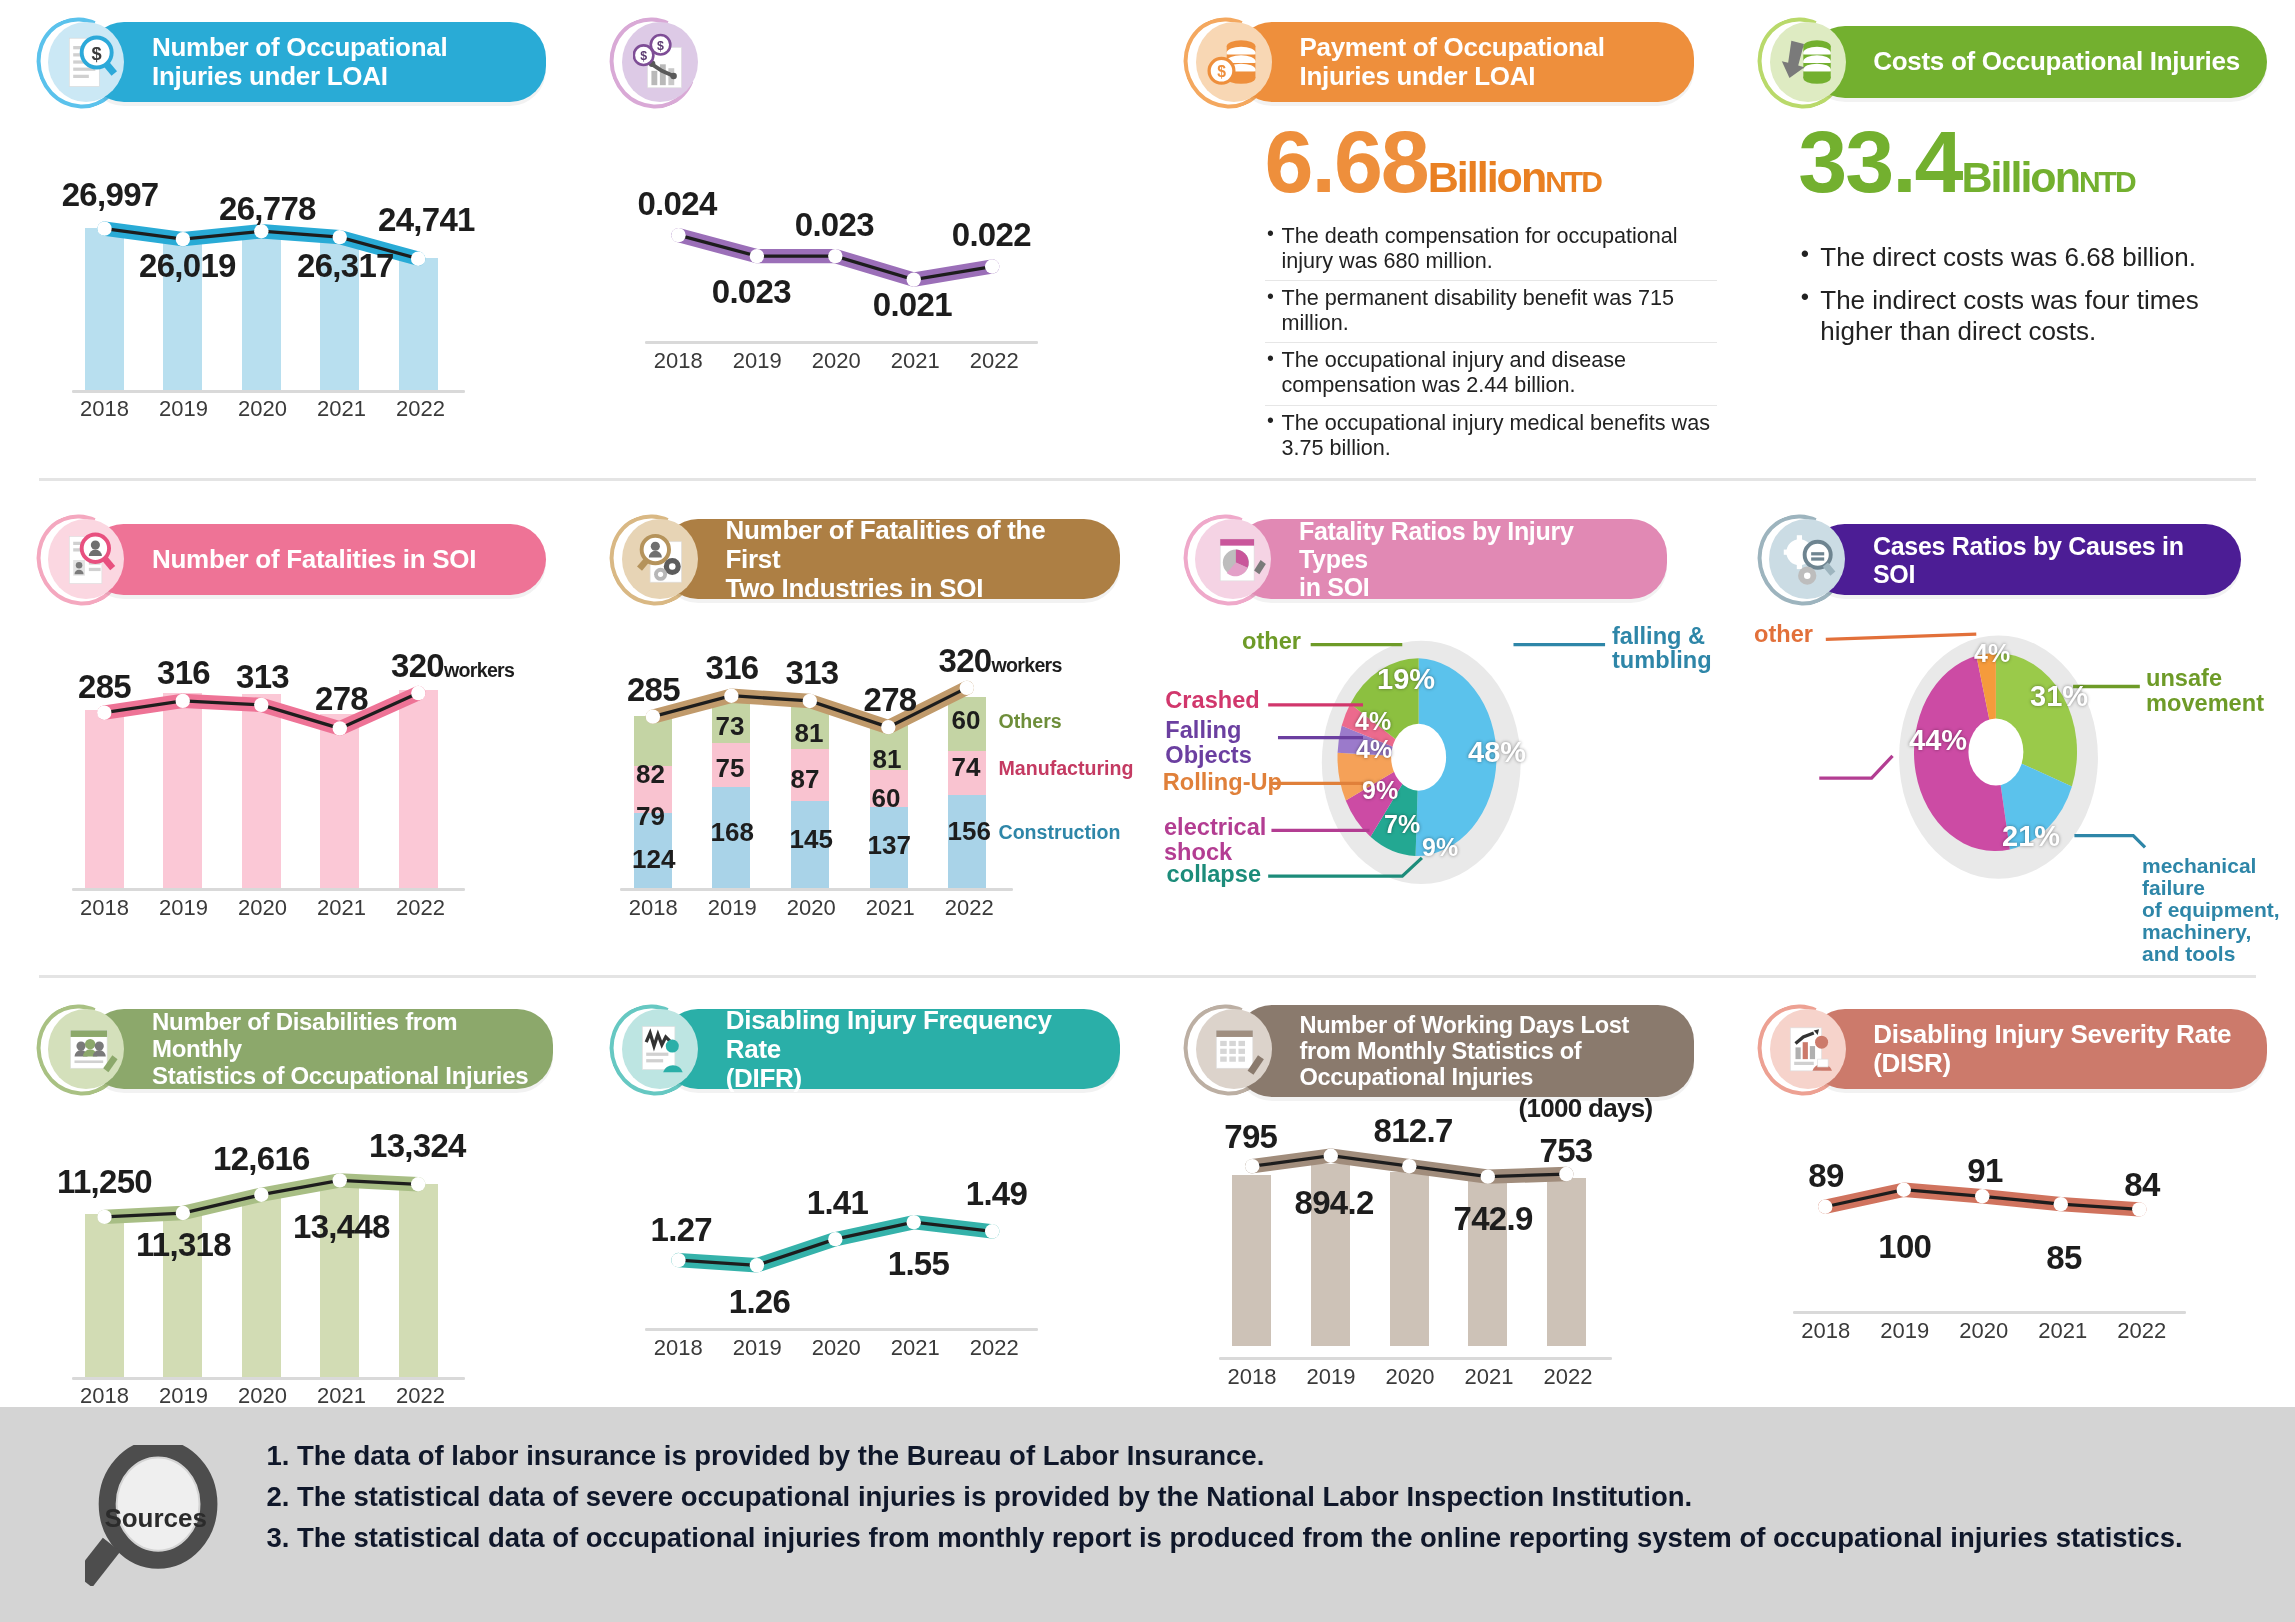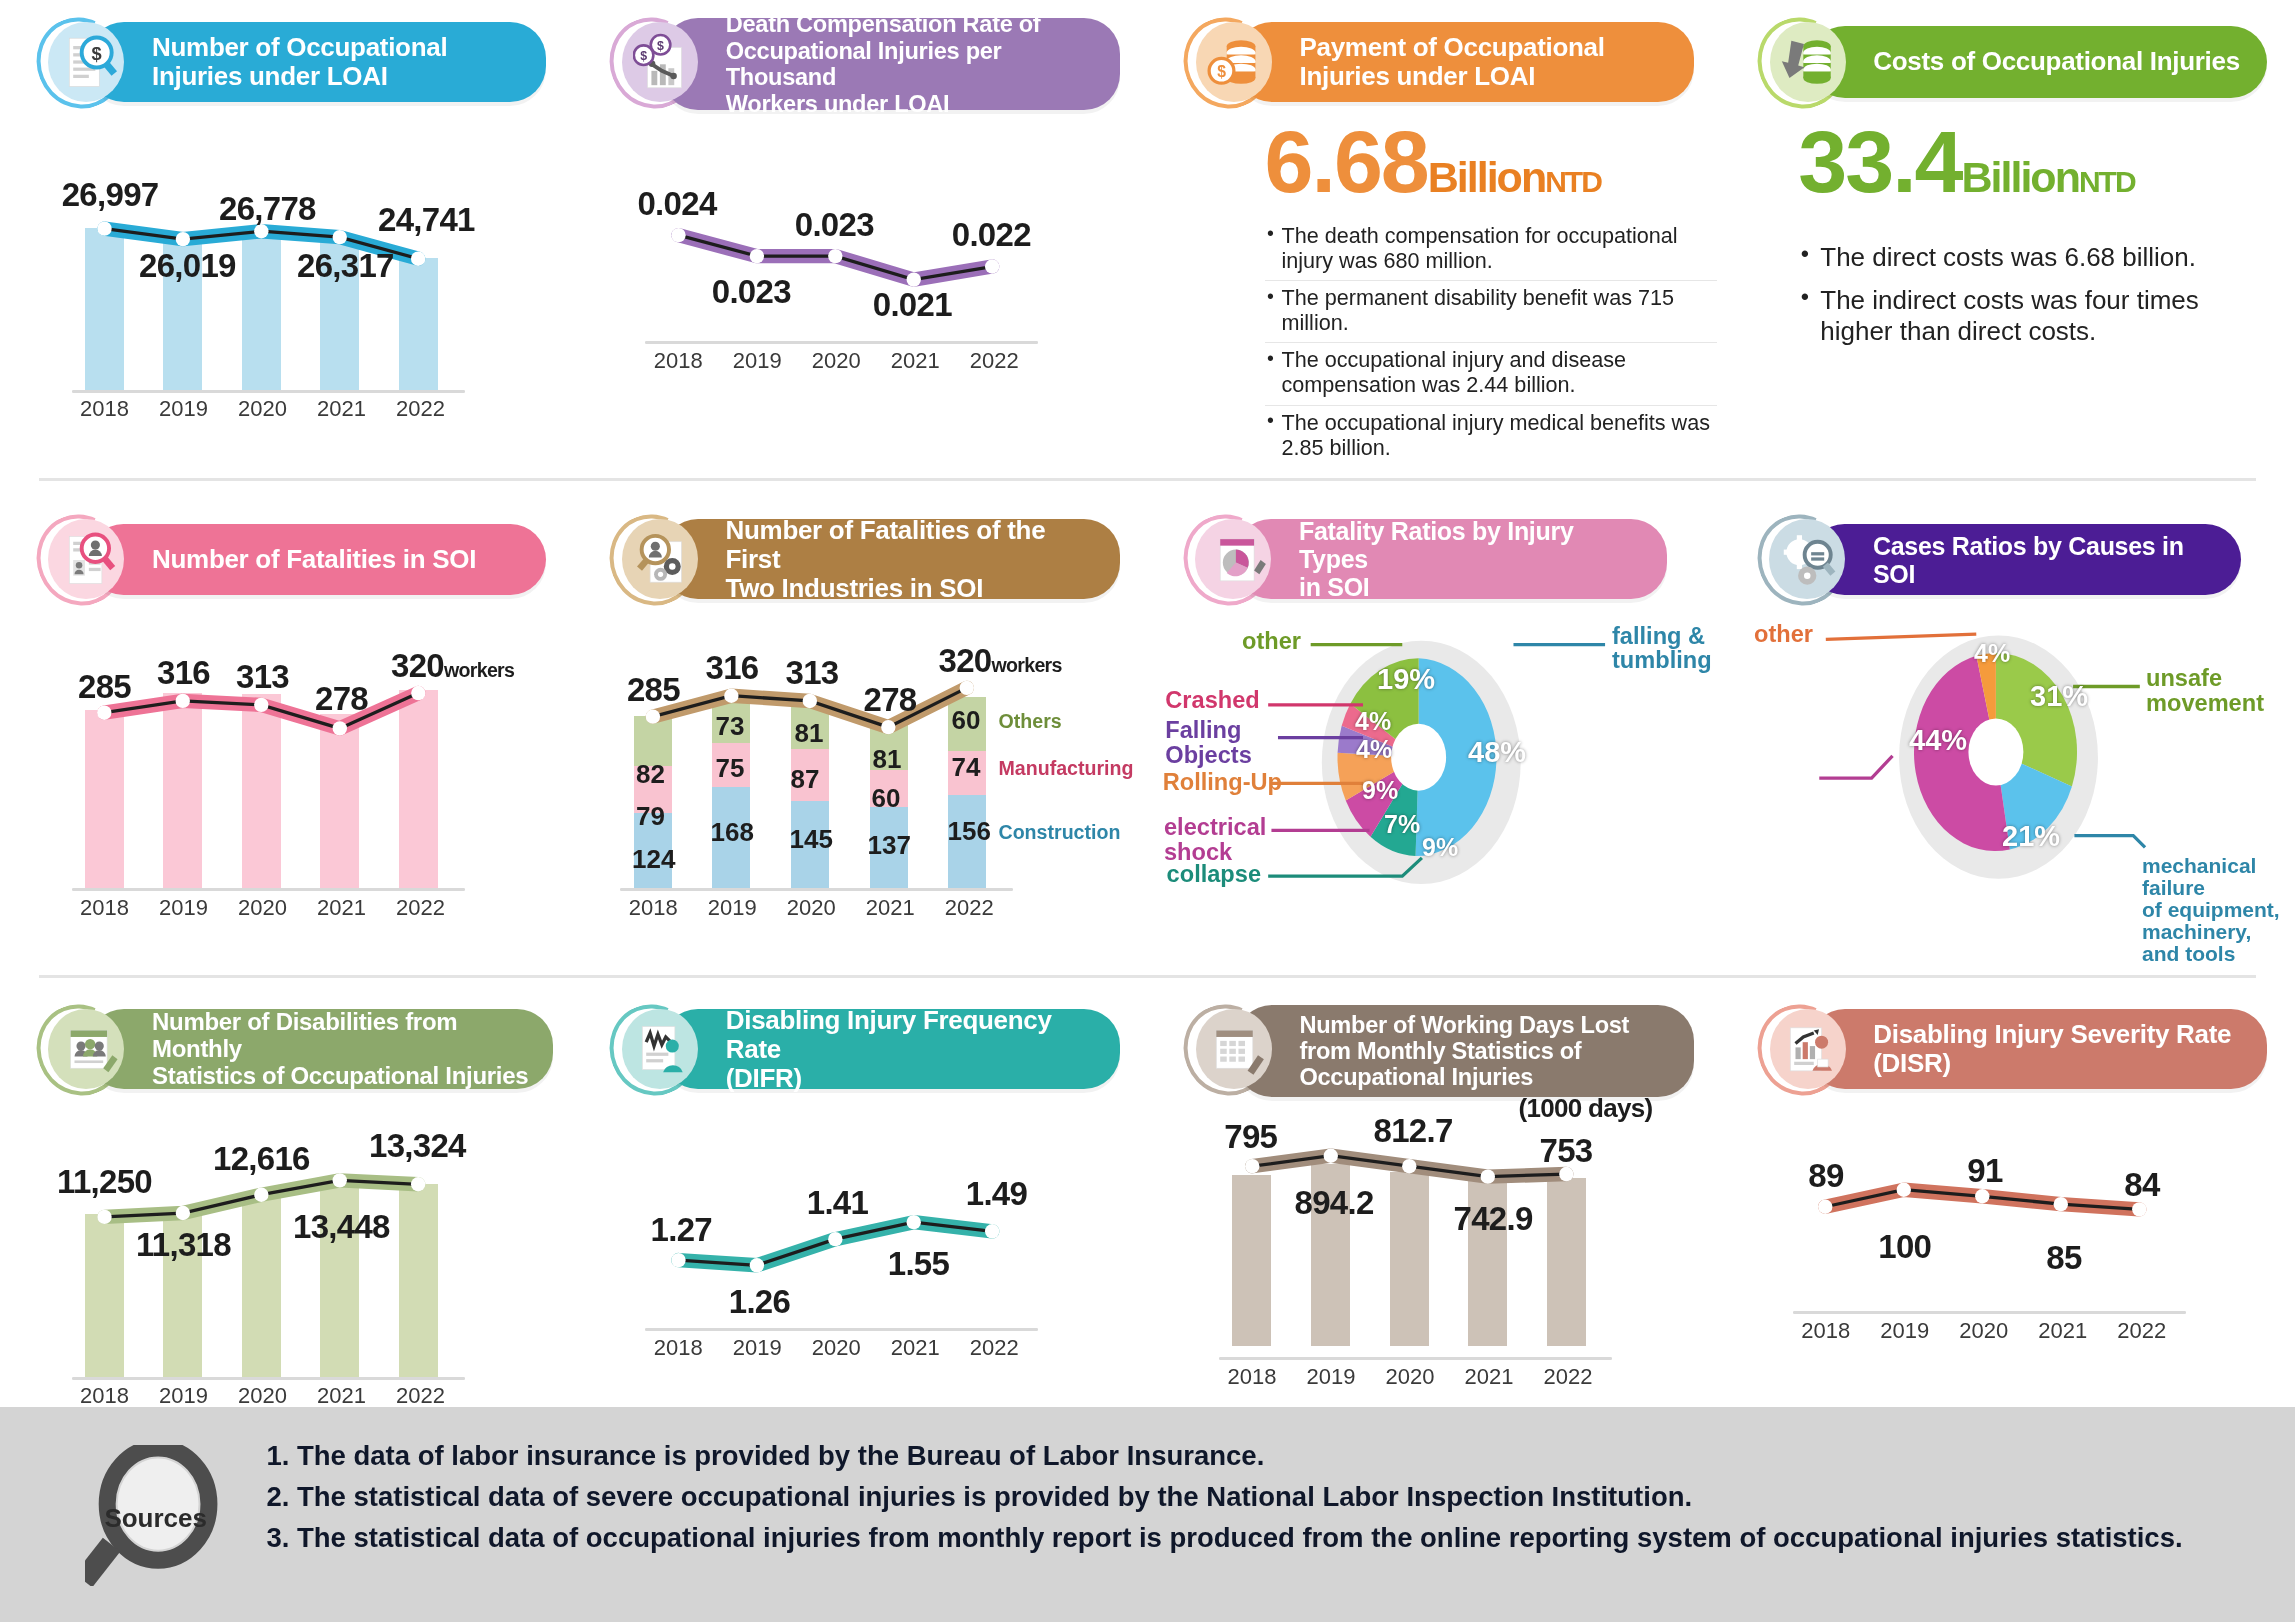--- a/index.html
+++ b/index.html
@@ -155,25 +155,20 @@
           <rect x="54" y="54" width="9" height="26" fill="#c9c9c9"></rect>
           <polyline points="29,48 44,58 62,66" fill="none" stroke="#5a5a5a" stroke-width="6"></polyline>
           <circle cx="29" cy="47" r="5" fill="#5a5a5a"></circle>
               <circle cx="62" cy="66" r="5" fill="#5a5a5a"></circle>
           <circle cx="42" cy="18" r="15" fill="#fff" stroke="#7E4D96" stroke-width="4"></circle>
           <text x="42" y="26" font-size="19" font-weight="bold" fill="#5a3a70" text-anchor="middle" font-family="Liberation Sans, sans-serif">$</text>
           <circle cx="16" cy="34" r="15" fill="#fff" stroke="#7E4D96" stroke-width="4"></circle>
           <text x="16" y="42" font-size="19" font-weight="bold" fill="#5a3a70" text-anchor="middle" font-family="Liberation Sans, sans-serif">$</text>
         </svg>
       </div>
-      <div class="pill-bar three-line" style="background:#9B79B5;width:458px;">
-        <div class="pill-title" style="font-size:23.6px;">Death Compensation Rate of
-Occupational Injuries per Thousand
-Workers under LOAI</div>
-      </div>
     </div>
 
     <div class="chart" style="width:458px;height:281px;margin-left:65px;">
       <svg width="458" height="281" style="position:absolute;left:0;top:0;" viewBox="0 0 700 430">
         <polyline points="60,190 180,222 300,222 420,258 540,238" fill="none" stroke="#9B6FB8" stroke-width="22" stroke-linecap="round" stroke-linejoin="round"></polyline>
         <polyline points="60,190 180,222 300,222 420,258 540,238" fill="none" stroke="#1d1d1d" stroke-width="5"></polyline>
         <circle cx="60" cy="190" r="11" fill="#fff"></circle>
             <circle cx="180" cy="222" r="11" fill="#fff"></circle>
         <circle cx="300" cy="222" r="11" fill="#fff"></circle>
             <circle cx="420" cy="258" r="11" fill="#fff"></circle>
@@ -223,21 +218,21 @@
     </div>
 
     <div style="margin-left:117px;margin-top:6.5px;">
       <div class="bigstat" style="color:#EE8F3C;">
         <span>6.68</span><span class="unit1" style="color:#E98022;">Billion</span><span class="unit2" style="color:#E98022;">NTD</span>
       </div>
       <ul class="bullets" style="width:452px;margin-top:13px;">
         <li>The death compensation for occupational injury was 680 million.</li>
         <li>The permanent disability benefit was 715 million.</li>
         <li>The occupational injury and disease compensation was 2.44 billion.</li>
-        <li>The occupational injury medical benefits was 2.85 billion.</li>
+        <li>The occupational injury medical benefits was 3.75 billion.</li>
       </ul>
     </div>
   </div>
 
   <div class="cell">
     <div class="pill-wrap">
       <div class="pill-ring" style="border-color:#B9D96B;border-right-color:transparent;"></div>
       <div class="pill-disc" style="background:#DEEBC2;"></div>
       <div class="pill-icon">
         <svg width="59" height="60" viewBox="0 0 90 92">

